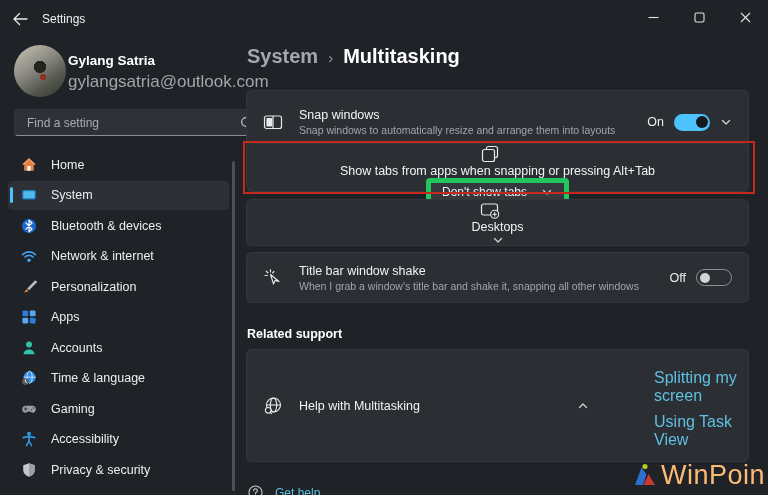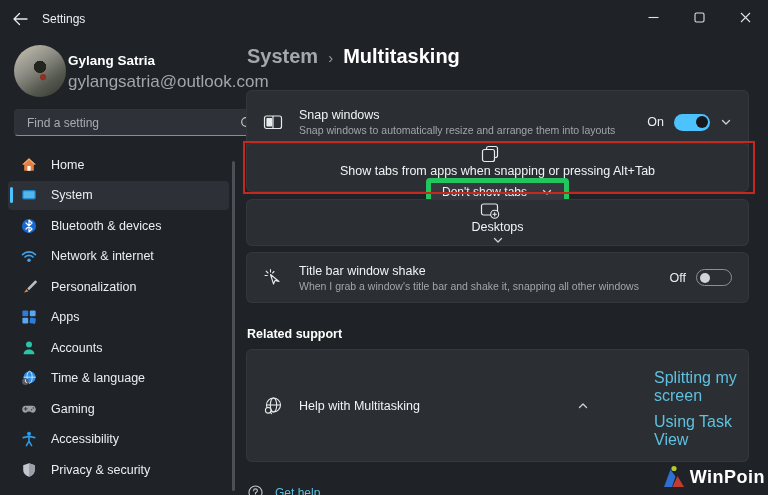--- a/index.html
+++ b/index.html
@@ -98,21 +98,21 @@
   .help-links { padding-left:49px; display:flex; flex-direction:column; gap:8px; margin-top:6px; }
   .help-link { font-size:16px; color:#5fc0e0; cursor:pointer; text-decoration:none; }
 
   .gethelp-row { position:absolute; left:2px; top:449px; display:flex; align-items:center; gap:12px; }
   .gethelp-ic { width:15px; height:15px; }
   .gethelp-label { font-size:12px; color:#5fc0e0; cursor:pointer; }
 
   
   .watermark { position:absolute; right:3px; bottom:4px; display:flex; align-items:center;
     gap:2px; z-index:7; }
-  .wm-text { font-size:18px; font-weight:700; color:#ffffff; letter-spacing:0.5px; }
+  .wm-text { font-size:27px; font-weight:400; color:#fdba74; letter-spacing:0.5px; }
 
   svg { display:block; }
 </style>
 </head>
 <body>
 
 <div class="window">
 
   <div class="titlebar">
     <button class="back-btn">

